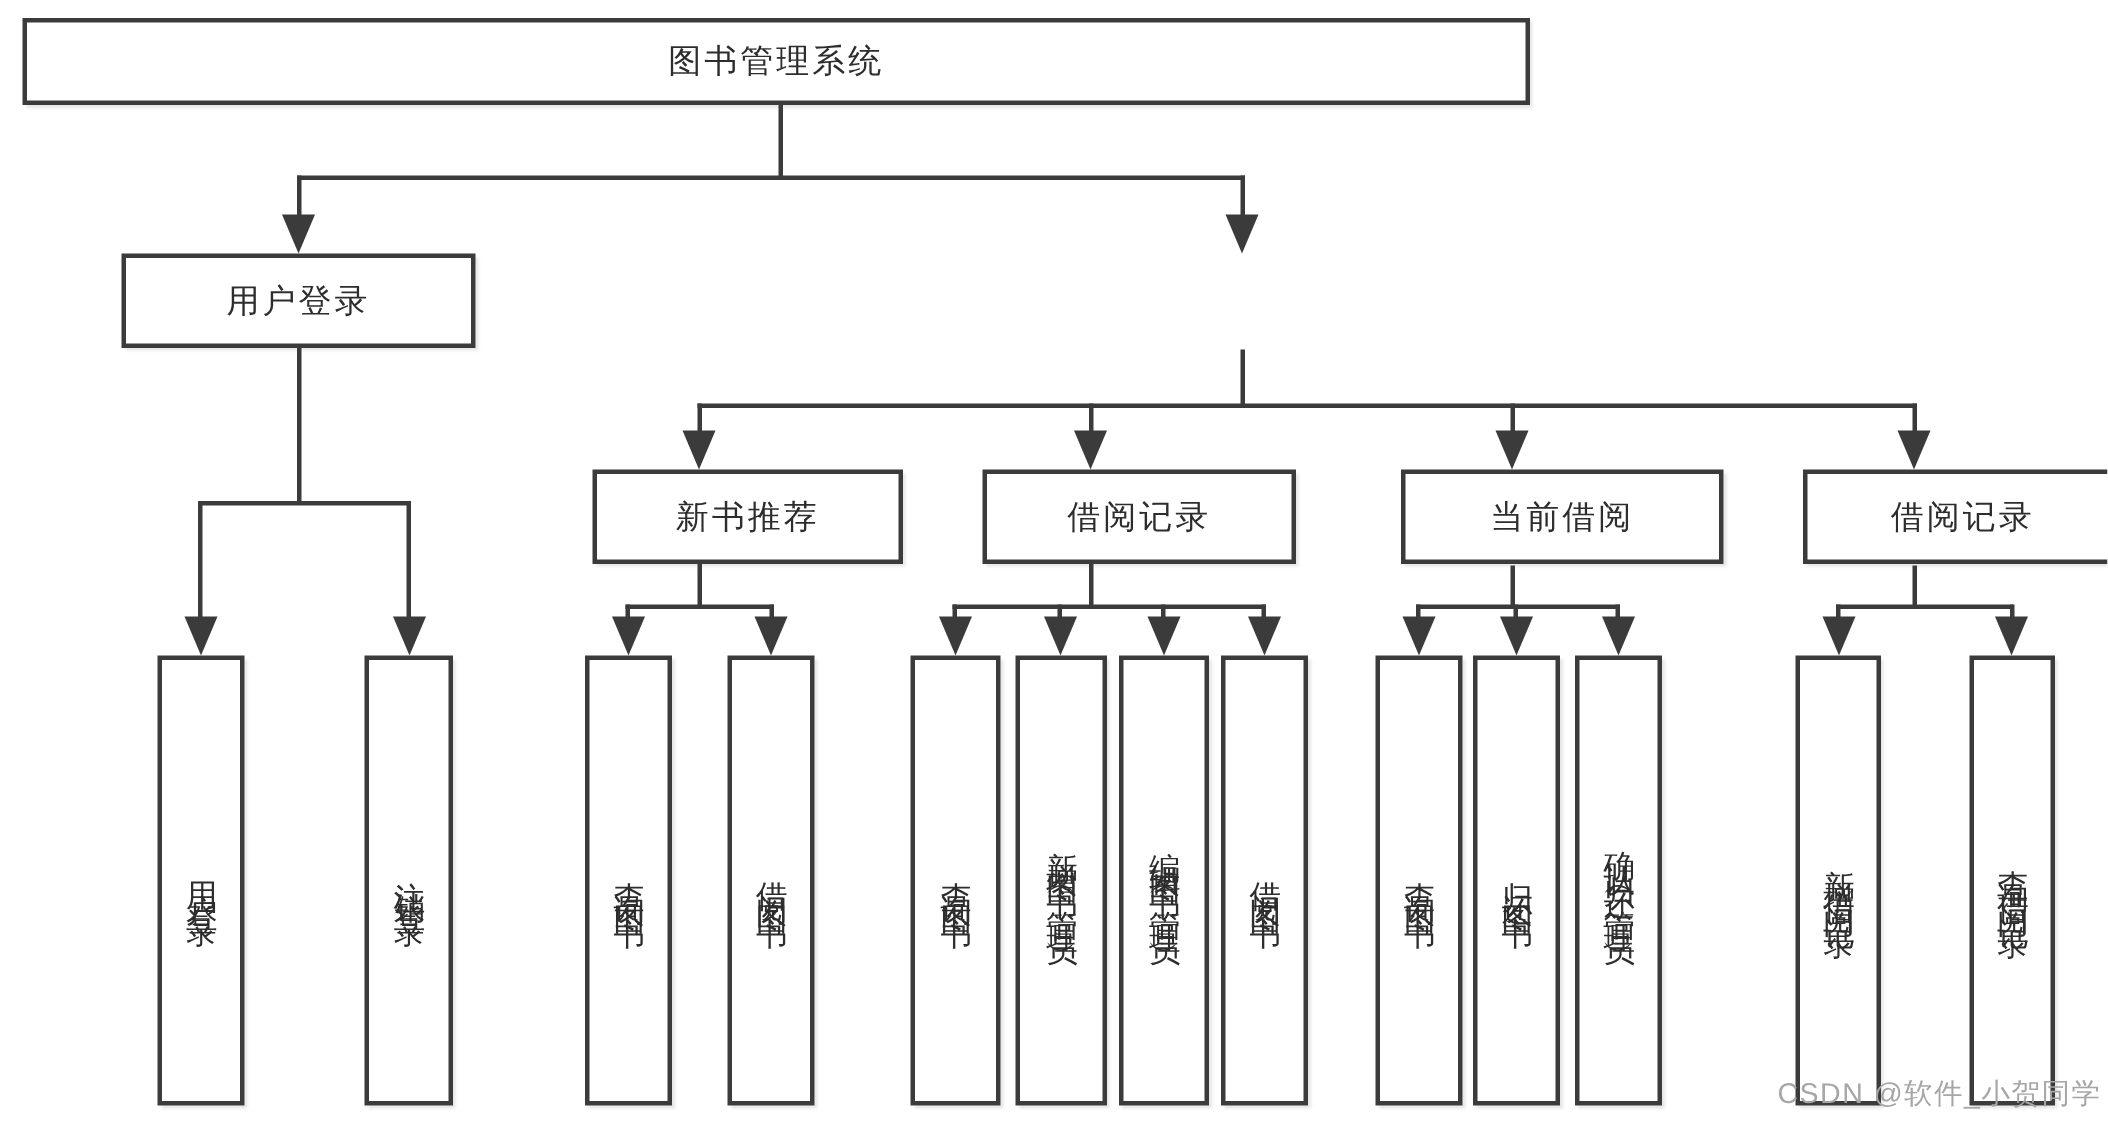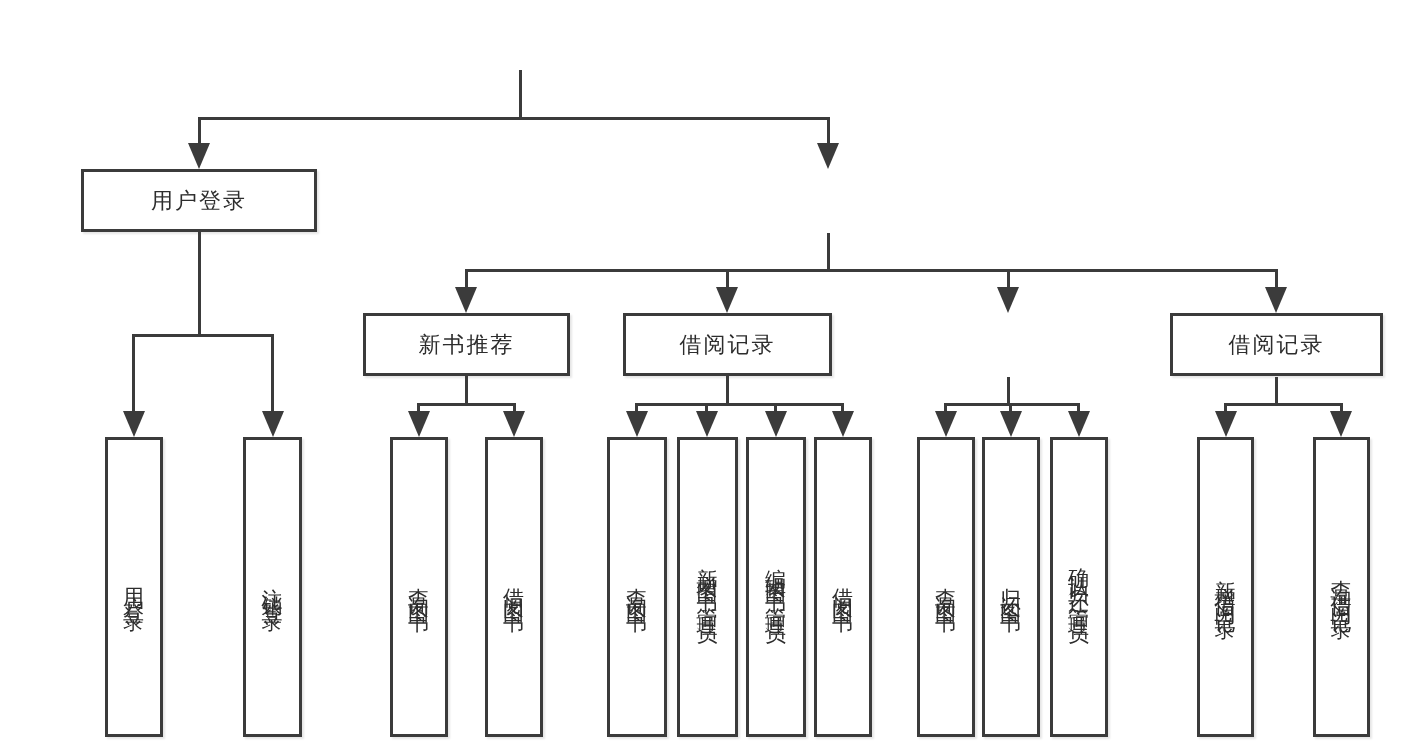--- a/index.html
+++ b/index.html
@@ -7,51 +7,57 @@
     position:relative;width:1405px;height:747px;background:#ffffff;
     font-family:"Liberation Sans","DejaVu Sans",sans-serif;overflow:hidden;
   }
   .box{
     position:absolute;box-sizing:border-box;border:3px solid #3b3b3b;background:#ffffff;
     display:flex;align-items:center;justify-content:center;color:#2d2d2d;
     box-shadow:2px 2px 2px rgba(0,0,0,0.10);
   }
   .hlabel{font-size:22px;letter-spacing:2px;white-space:nowrap;}
   .l2{top:169px;height:63px;}
-  .l3{top:313px;height:63px;}
+  .l3{top:313px;height:63px;margin-left:32px;}
   .leaf{top:437px;height:300px;}
   .vlabel{
     writing-mode:vertical-rl;text-orientation:mixed;
     font-size:21px;letter-spacing:8px;line-height:1;white-space:nowrap;
   }
   .vl{position:absolute;width:3px;background:#3b3b3b;}
   .hl{position:absolute;height:3px;background:#3b3b3b;}
   .ar{position:absolute;width:0;height:0;
       border-left:11px solid transparent;border-right:11px solid transparent;
       border-top:26px solid #3b3b3b;}
   .watermark{
     position:absolute;left:1185px;top:716px;font-size:19px;color:#a6a6a6;
     letter-spacing:1px;white-space:nowrap;z-index:5;
   }
 </style>
 </head>
 <body>
 
 <div id="canvas">
 
+  <div class="box" style="left:15px;top:12px;width:1005px;height:58px">
+    <span class="hlabel">图书管理系统</span>
+  </div>
 
   <div class="box l2" style="left:81px;width:236px">
     <span class="hlabel">用户登录</span>
   </div>
 
   <div class="box l3" style="left:363px;width:207px">
     <span class="hlabel">新书推荐</span>
   </div>
   <div class="box l3" style="left:623px;width:209px">
     <span class="hlabel">借阅记录</span>
+  </div>
+  <div class="box l3" style="left:902px;width:215px">
+    <span class="hlabel">当前借阅</span>
   </div>
   <div class="box l3" style="left:1170px;width:213px">
     <span class="hlabel">借阅记录</span>
   </div>
 
   <div class="box leaf" style="left:105px;width:58px">
     <span class="vlabel">用户登录</span>
   </div>
   <div class="box leaf" style="left:243px;width:59px">
     <span class="vlabel">注销登录</span>
@@ -142,14 +148,15 @@
   <div class="vl" style="left:1077px;top:403px;height:12px"></div>
   <div class="ar" style="left:1068px;top:411px"></div>
 
   <div class="vl" style="left:1275px;top:377px;height:29px"></div>
   <div class="hl" style="left:1224px;top:403px;width:118px"></div>
   <div class="vl" style="left:1224px;top:403px;height:12px"></div>
   <div class="ar" style="left:1215px;top:411px"></div>
   <div class="vl" style="left:1340px;top:403px;height:12px"></div>
   <div class="ar" style="left:1330px;top:411px"></div>
 
+  <div class="watermark">CSDN @软件_小贺同学</div>
 
 </div>
 
 </body></html>

